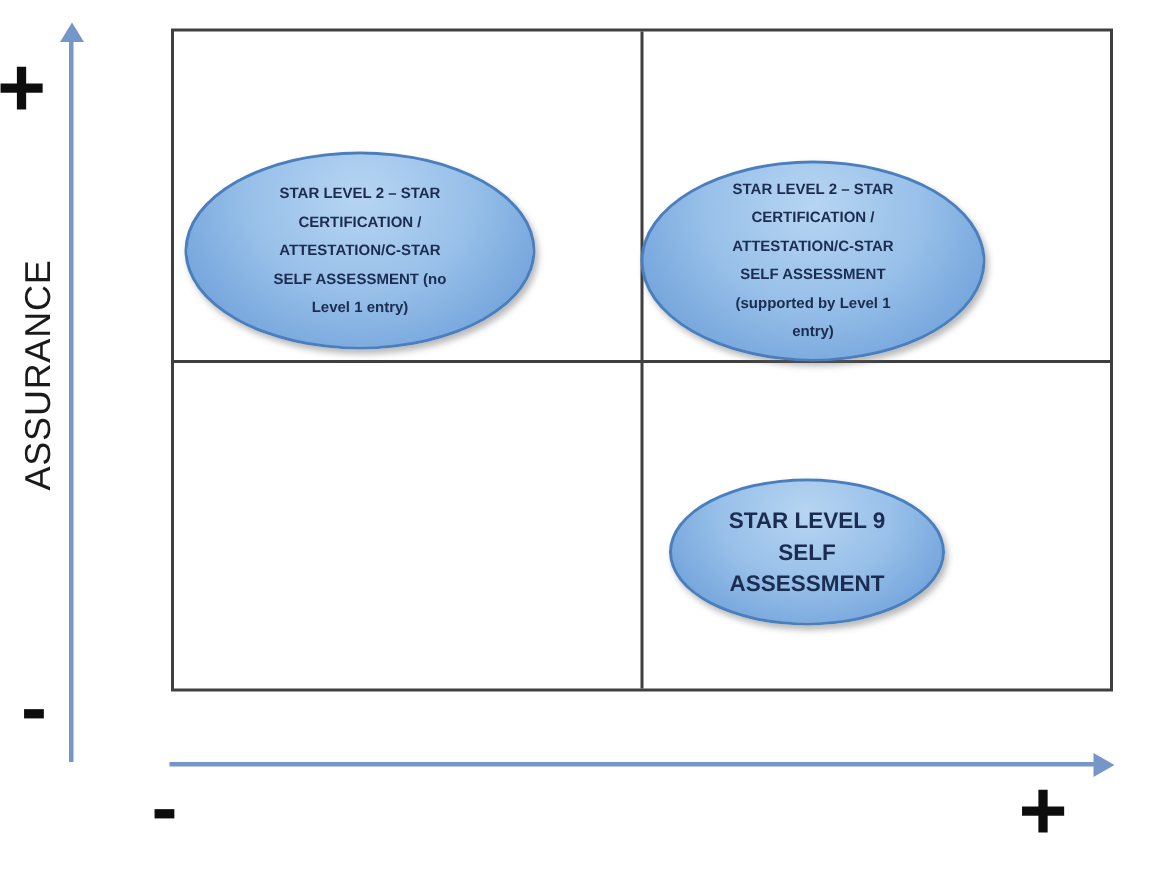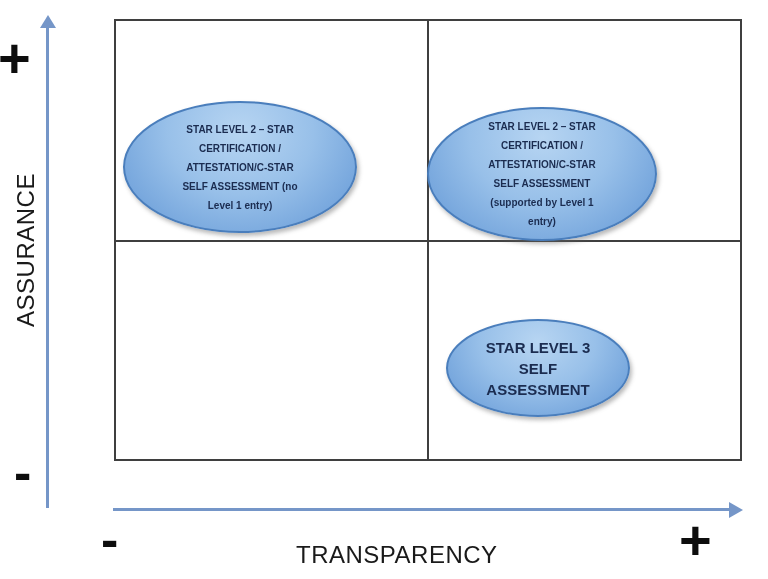--- a/index.html
+++ b/index.html
@@ -86,38 +86,37 @@
   <div class="y-axis-line"></div>
   <div class="y-axis-head"></div>
   <div class="sign plus-y">+</div>
   <div class="sign minus-y">-</div>
   <div class="assurance-label">ASSURANCE</div>
 
   <div class="x-axis-line"></div>
   <div class="x-axis-head"></div>
   <div class="sign plus-x">+</div>
   <div class="sign minus-x">-</div>
-  <div class="transparency-label">TRANSPARENCY</div>
 
   <div class="quad-box">
     <div class="vmid"></div>
     <div class="hmid"></div>
   </div>
 
   <div class="bubble bubble-l2-left">STAR LEVEL 2 – STAR
 CERTIFICATION /
 ATTESTATION/C-STAR
 SELF ASSESSMENT (no
 Level 1 entry)</div>
 
 
   <div class="bubble bubble-l2-right">STAR LEVEL 2 – STAR
 CERTIFICATION /
 ATTESTATION/C-STAR
 SELF ASSESSMENT
 (supported by Level 1
 entry)</div>
 
-  <div class="bubble bubble-l1">STAR LEVEL 3
+  <div class="bubble bubble-l1">STAR LEVEL 9
 SELF
 ASSESSMENT</div>
 
 </div>
 
 </body></html>

